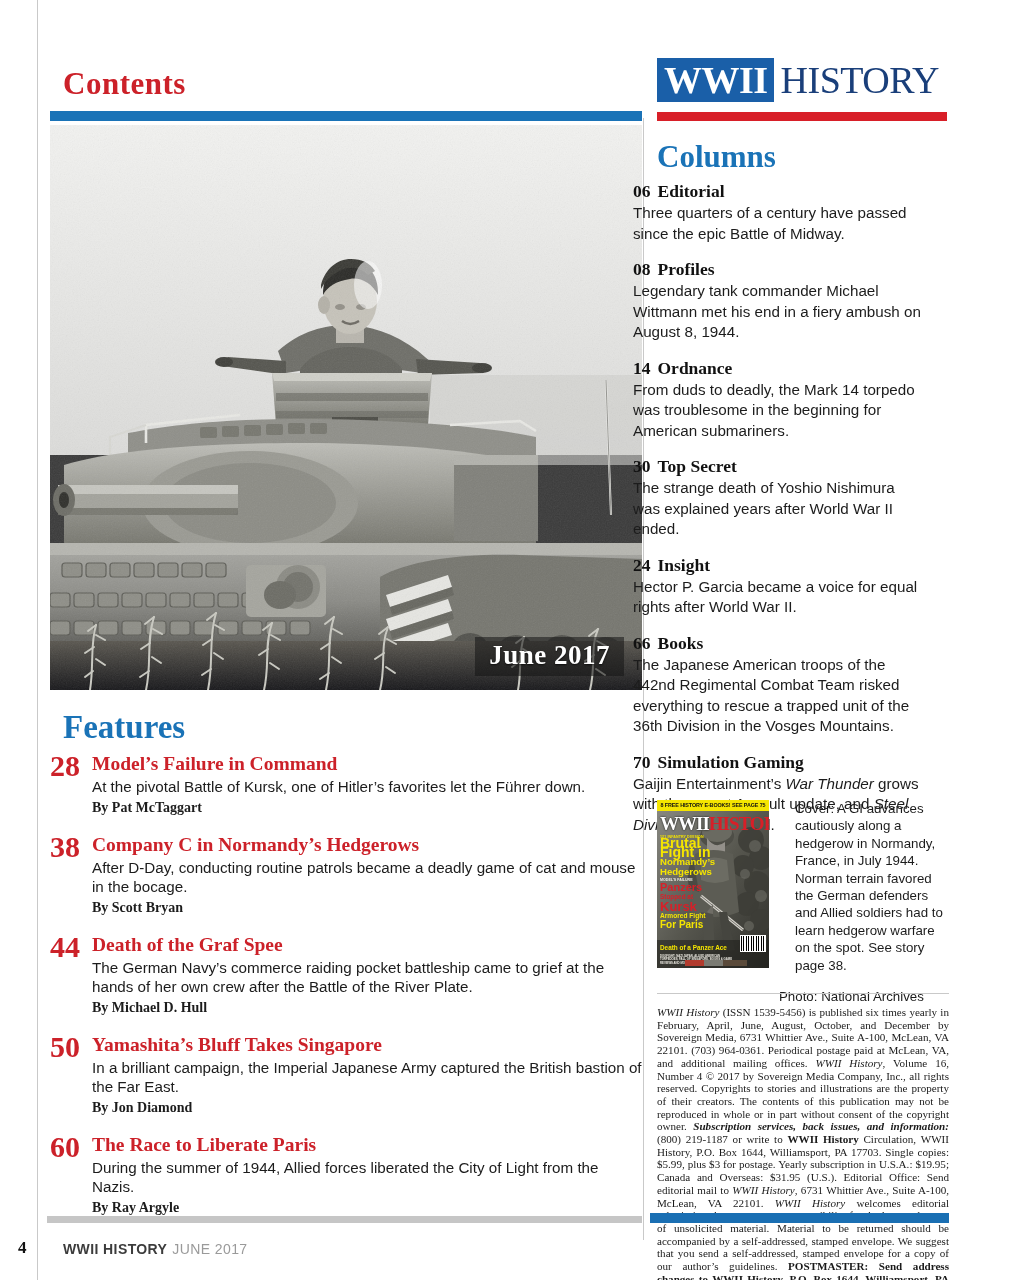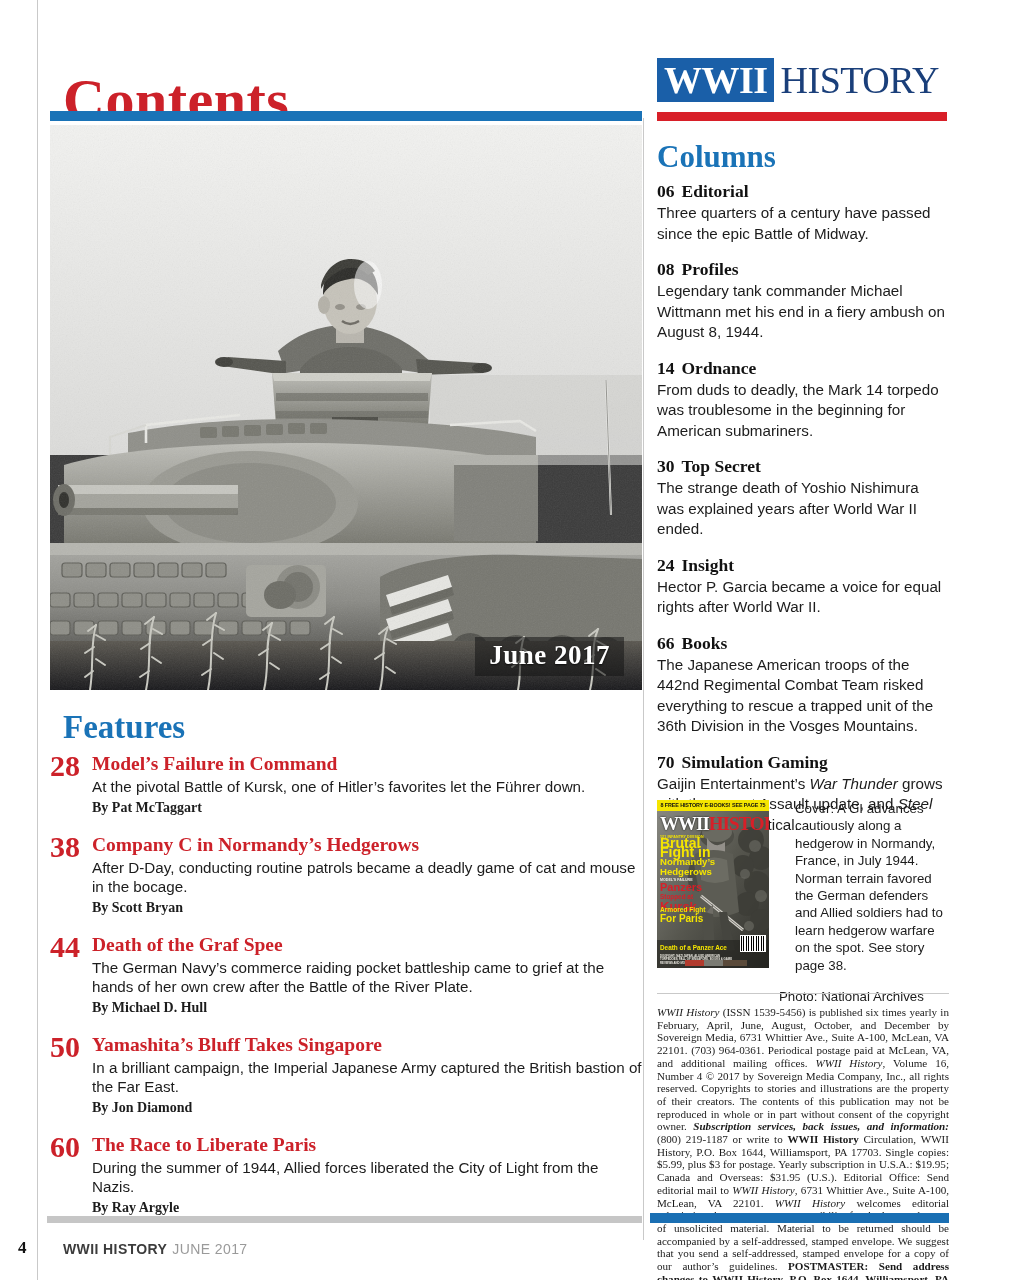--- a/index.html
+++ b/index.html
@@ -30,21 +30,21 @@
     left: 643px; top: 118px; width: 1px; height: 1122px;
     background: #c9c9c9;
   }
 
   
   .contents-title {
     position: absolute;
     left: 63px; top: 66px;
     font-family: "Liberation Serif", serif;
     font-weight: bold;
-    font-size: 58px;
+    font-size: 31px;
     color: #cc2129;
     letter-spacing: 0.5px;
   }
   .blue-rule {
     position: absolute;
     left: 50px; top: 111px; width: 592px; height: 10px;
     background: #1a73b7;
   }
 
   .masthead {
@@ -158,21 +158,21 @@
   .columns-head {
     position: absolute;
     left: 657px; top: 139px;
     font-family: "Liberation Serif", serif;
     font-weight: bold;
     font-size: 31px;
     color: #1a73b7;
   }
   .columns-list {
     position: absolute;
-    left: 657px; top: 180px;
+    left: 633px; top: 180px;
     width: 292px;
   }
   .col-item { margin-bottom: 14px; }
   .c-title {
     font-family: "Liberation Serif", serif;
     font-weight: bold;
     font-size: 17.5px;
     color: #111;
     line-height: 23px;
   }
@@ -675,21 +675,21 @@
         <div style="font-family:'Liberation Sans',sans-serif;font-weight:bold;font-size:9.6px;color:#f5e500;line-height:10px;">Hedgerows</div>
       </div>
 
       <div style="position:absolute;left:3px;top:78px;width:60px;">
         <div style="font-family:'Liberation Sans',sans-serif;font-weight:bold;font-size:3.6px;color:#eceae2;">MODEL’S FAILURE</div>
         <div style="font-family:'Liberation Sans',sans-serif;font-weight:bold;font-size:11px;color:#d81f28;line-height:11px;">Panzers</div>
         <div style="font-family:'Liberation Sans',sans-serif;font-weight:bold;font-size:6.4px;color:#d81f28;line-height:7.4px;">Stopped at</div>
         <div style="font-family:'Liberation Sans',sans-serif;font-weight:bold;font-size:13px;color:#d81f28;line-height:13px;">Kursk</div>
       </div>
 
-      <div style="position:absolute;left:3px;top:106px;width:60px;">
+      <div style="position:absolute;left:3px;top:112px;width:60px;">
         <div style="font-family:'Liberation Sans',sans-serif;font-weight:bold;font-size:6.6px;color:#f5e500;line-height:7.6px;">Armored Fight</div>
         <div style="font-family:'Liberation Sans',sans-serif;font-weight:bold;font-size:10px;color:#f5e500;line-height:10.4px;">For Paris</div>
       </div>
 
       <div style="position:absolute;left:3px;top:144px;width:86px;">
         <div style="font-family:'Liberation Sans',sans-serif;font-weight:bold;font-size:6.4px;color:#f5e500;">Death of a Panzer Ace</div>
       </div>
 
       <div style="position:absolute;left:3px;top:155px;width:72px;
                   font-family:'Liberation Sans',sans-serif;font-weight:bold;font-size:2.8px;

